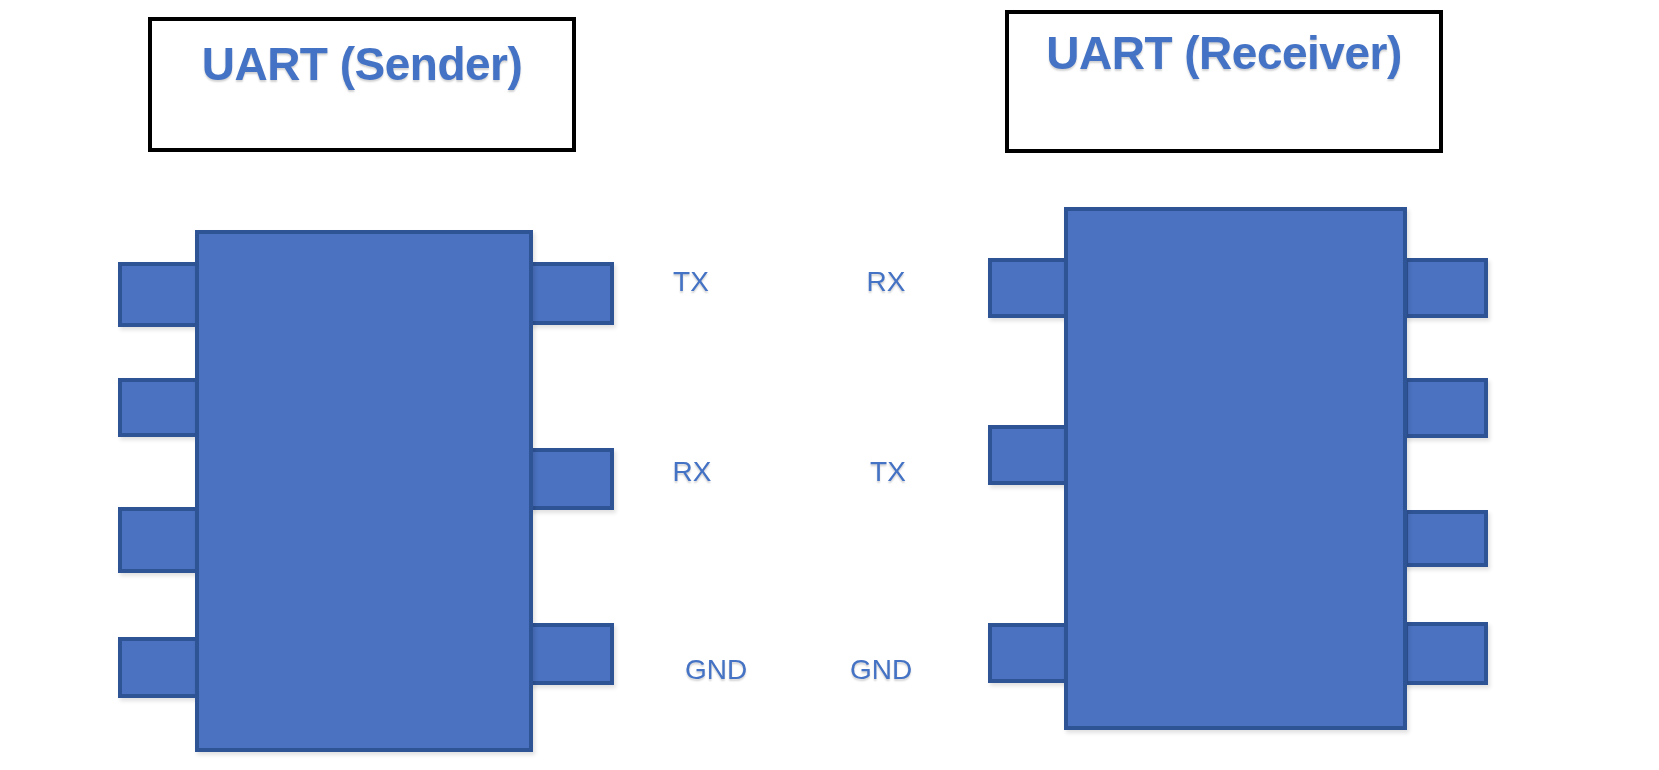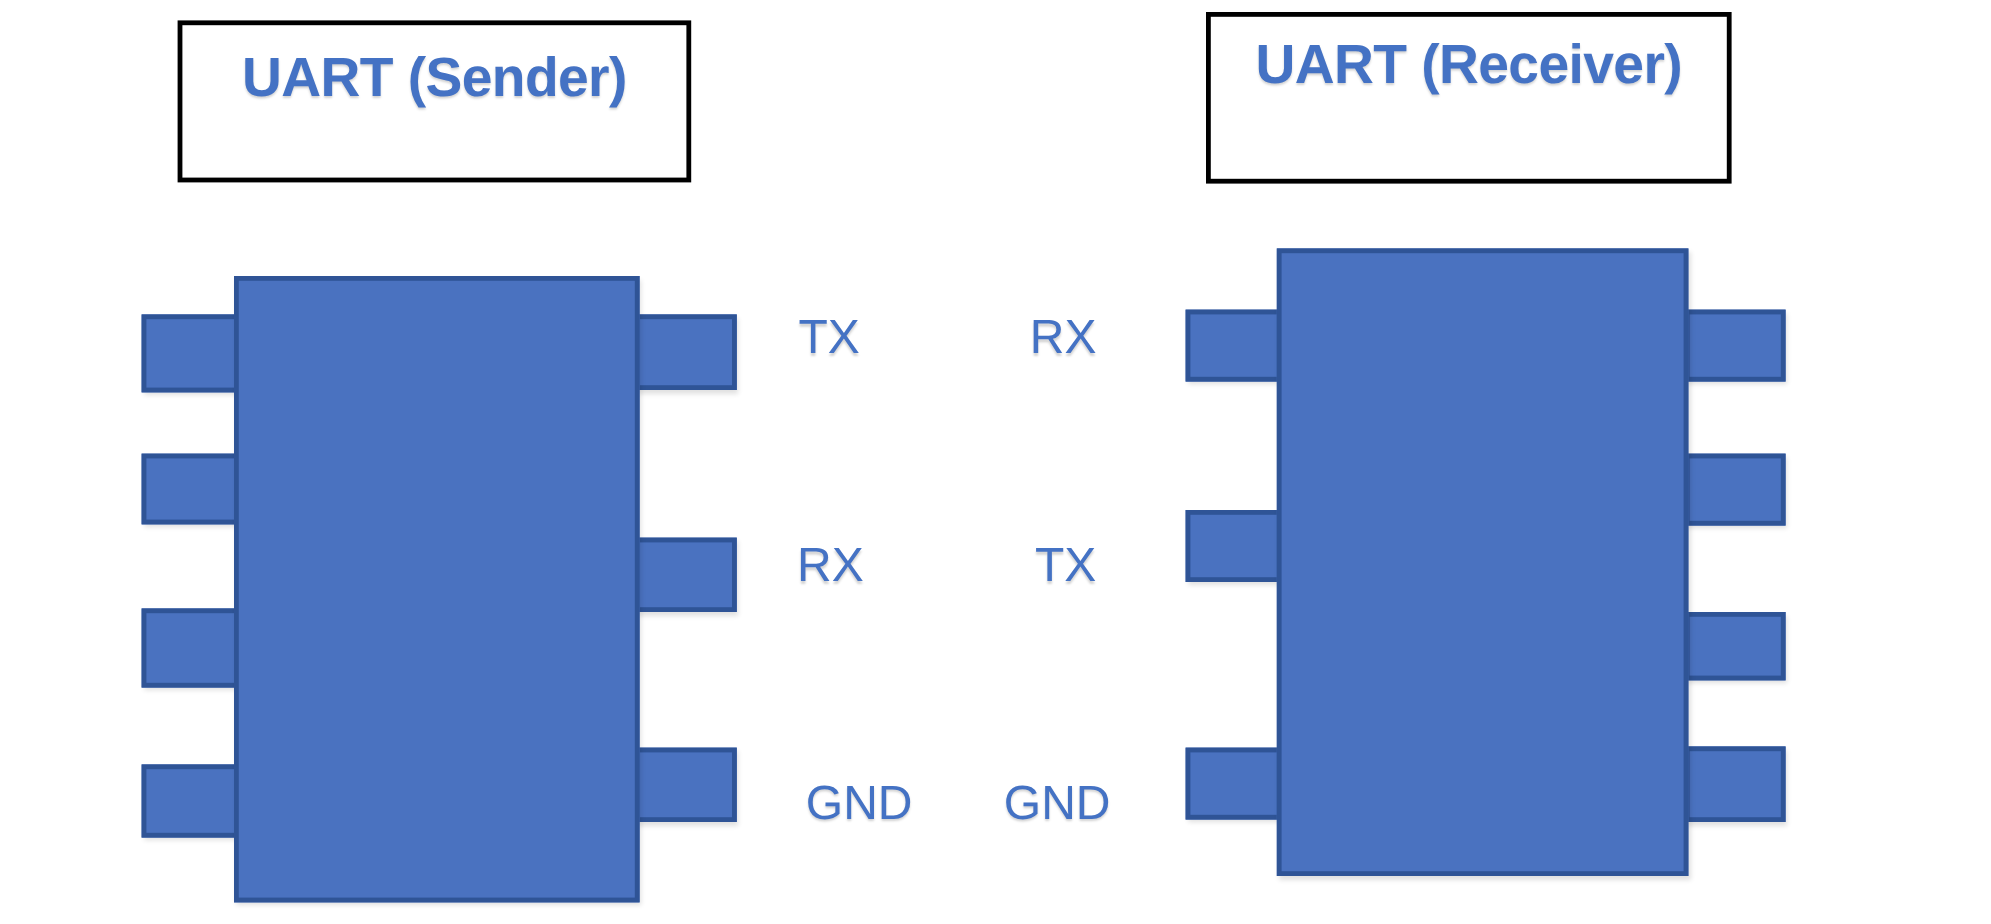--- a/index.html
+++ b/index.html
@@ -49,21 +49,21 @@
     background: var(--chip-fill, #4a72c0);
     border: 4px solid var(--chip-border, #2f5496);
     box-sizing: border-box;
     z-index: 1;
     box-shadow: 2px 3px 4px rgba(0,0,0,0.12);
   }
   
   .wire-label {
     position: absolute;
     transform: translate(-50%, -50%);
-    font-size: 40px;
+    font-size: 28px;
     font-weight: 400;
     color: var(--label-text, #4472c4);
     text-shadow: 0 2px 2px rgba(0,0,0,0.18);
     white-space: nowrap;
     z-index: 3;
   }
 </style>
 </head>
 <body>
 

